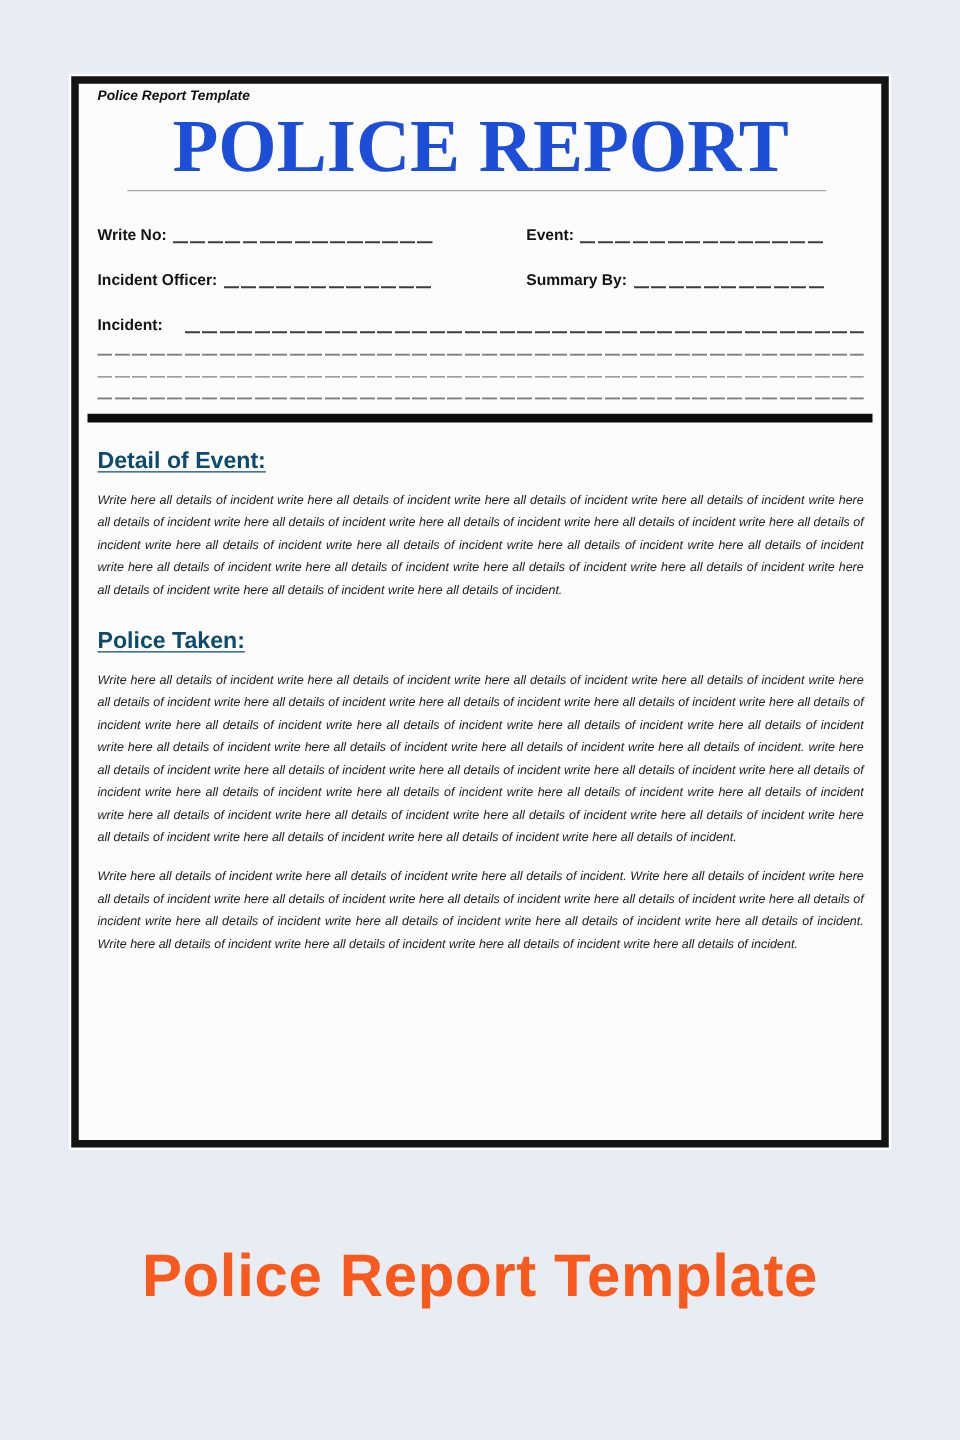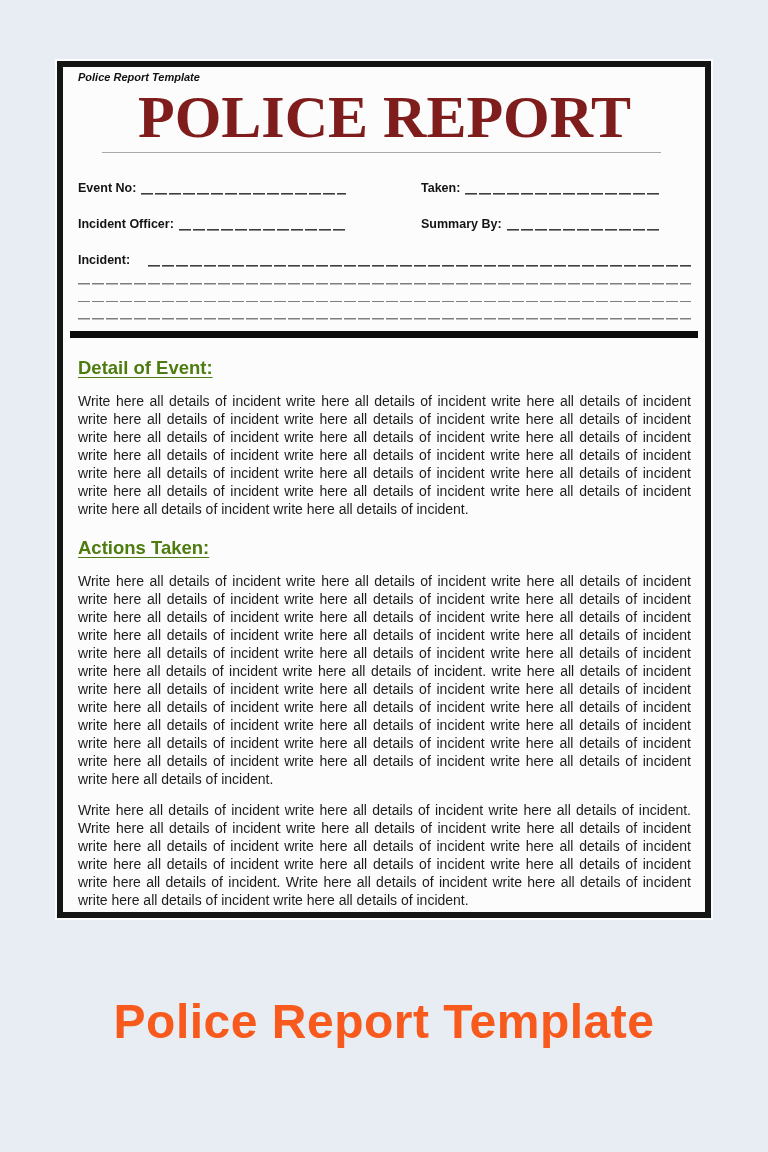--- a/index.html
+++ b/index.html
@@ -23,21 +23,21 @@
     font-size:11px; font-weight:700; font-style:italic;
     color:#111; line-height:14px;
   }
   .doc-title {
     margin:2px 0 0 0;
     text-align:center;
     font-family:"Liberation Serif", serif;
     font-weight:700;
     font-size:60px;
     line-height:62px;
-    color:#7f1d1d;
+    color:#1d4ed8;
     white-space:nowrap;
   }
   .title-rule { height:1px; background:#a8a8a8; margin:4px 30px 0 24px; }
   .fields {
     margin-top:23px;
     display:grid;
     grid-template-columns:268px 1fr;
     column-gap:75px;
     padding-right:31px;
   }
@@ -56,28 +56,29 @@
   .incident-row { display:flex; align-items:flex-end; height:19px;gap:13px; }
   .blank-line {
     height:17.5px;
     background-image:repeating-linear-gradient(90deg,#7e7e7e 0 12px, rgba(0,0,0,0) 12px 14px);
     background-size:100% 1.5px;
     background-position:left bottom;
     background-repeat:no-repeat;
   }
   .thick-rule { height:7px; background:#0c0c0c; margin:11px -7px 0 -8px; }
   h2.section {
-    font-size:18.5px; font-weight:700; color:#4d7c0f;
+    font-size:18.5px; font-weight:700; color:#0c4a6e;
     text-decoration:underline;
     text-underline-offset:3px;
     margin:19px 0 0 0;
   }
   p.body {
     margin:13px 0 0 0;
-    font-size:14px; line-height:18px;
+    font-size:10px; line-height:18px;
+    font-style:italic;
     text-align:justify;
     color:#1c1c1c;
   }
   .caption {
     position:absolute; top:994px; left:0; width:768px;
     text-align:center;
     font-weight:700;
     font-size:48px;
     letter-spacing:0.5px;
     color:#f85a1e;
@@ -89,25 +90,25 @@
 
 <div class="document">
 
   <div class="doc-watermark">Police Report Template</div>
 
   <h1 class="doc-title">POLICE REPORT</h1>
   <div class="title-rule"></div>
 
   <div class="fields">
     <div class="field">
-      <span class="flabel">Event No:</span>
+      <span class="flabel">Write No:</span>
       <span class="line"></span>
     </div>
     <div class="field">
-      <span class="flabel">Taken:</span>
+      <span class="flabel">Event:</span>
       <span class="line"></span>
     </div>
     <div class="field">
       <span class="flabel">Incident Officer:</span>
       <span class="line"></span>
     </div>
     <div class="field">
       <span class="flabel">Summary By:</span>
       <span class="line"></span>
     </div>
@@ -119,20 +120,20 @@
   </div>
   <div class="blank-line"></div>
   <div class="blank-line"></div>
   <div class="blank-line"></div>
 
   <div class="thick-rule"></div>
 
   <h2 class="section">Detail of Event:</h2>
   <p class="body">Write here all details of incident write here all details of incident write here all details of incident write here all details of incident write here all details of incident write here all details of incident write here all details of incident write here all details of incident write here all details of incident write here all details of incident write here all details of incident write here all details of incident write here all details of incident write here all details of incident write here all details of incident write here all details of incident write here all details of incident write here all details of incident write here all details of incident write here all details of incident.</p>
 
-  <h2 class="section">Actions Taken:</h2>
+  <h2 class="section">Police Taken:</h2>
   <p class="body">Write here all details of incident write here all details of incident write here all details of incident write here all details of incident write here all details of incident write here all details of incident write here all details of incident write here all details of incident write here all details of incident write here all details of incident write here all details of incident write here all details of incident write here all details of incident write here all details of incident write here all details of incident write here all details of incident write here all details of incident. write here all details of incident write here all details of incident write here all details of incident write here all details of incident write here all details of incident write here all details of incident write here all details of incident write here all details of incident write here all details of incident write here all details of incident write here all details of incident write here all details of incident write here all details of incident write here all details of incident write here all details of incident write here all details of incident write here all details of incident.</p>
 
   <p class="body">Write here all details of incident write here all details of incident write here all details of incident. Write here all details of incident write here all details of incident write here all details of incident write here all details of incident write here all details of incident write here all details of incident write here all details of incident write here all details of incident write here all details of incident write here all details of incident. Write here all details of incident write here all details of incident write here all details of incident write here all details of incident.</p>
 
 </div>
 
 <div class="caption">Police Report Template</div>
 
 </body></html>

